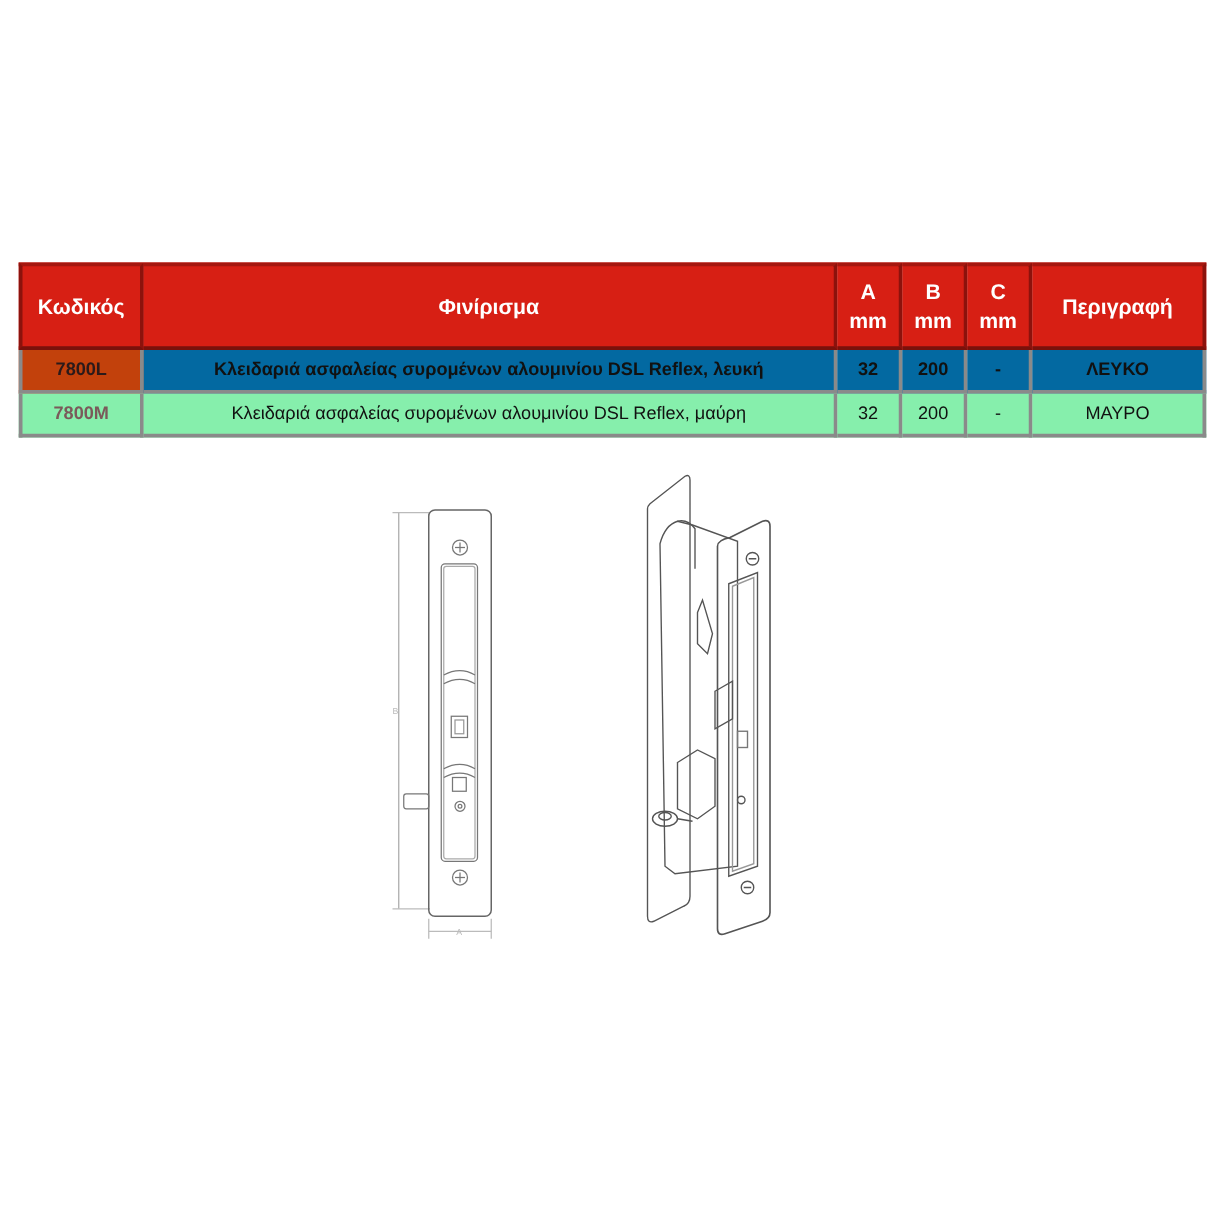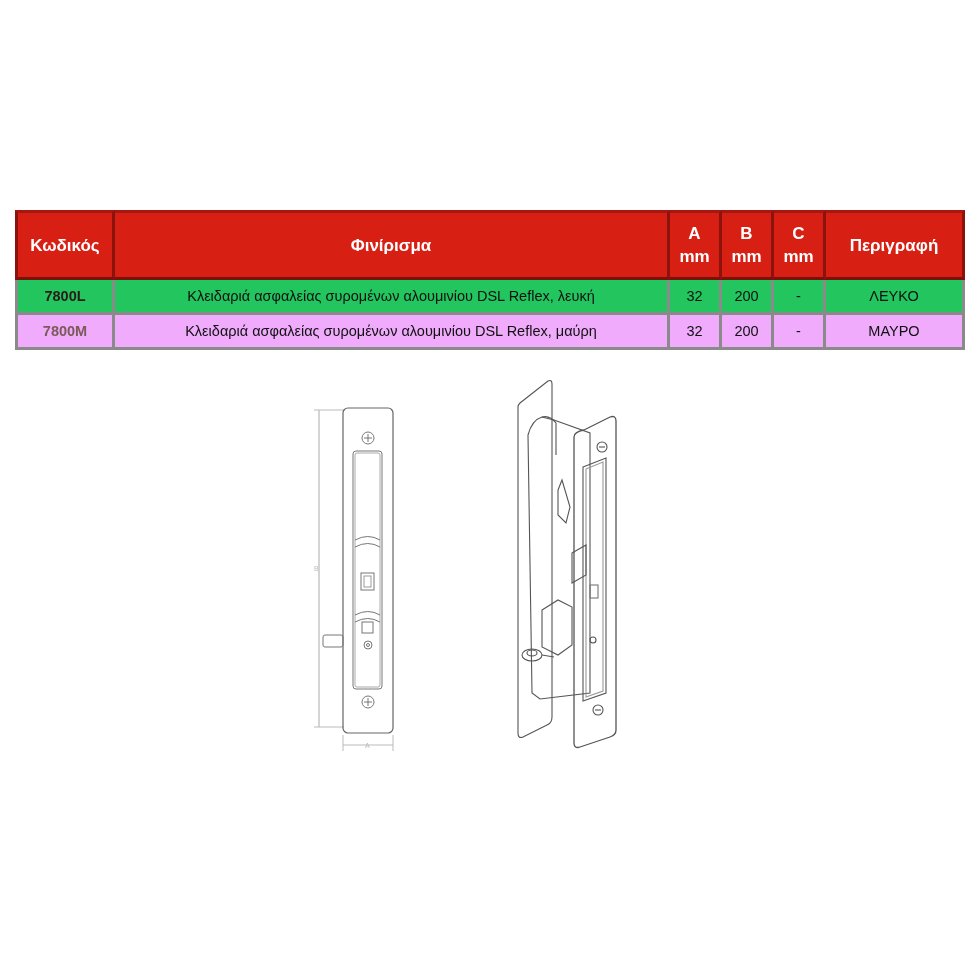--- a/index.html
+++ b/index.html
@@ -14,23 +14,23 @@
       height: 64px; border-right: 3px solid #8c120c; border-top: 3px solid #a5170f;
       border-bottom: 3px solid #7a110b; text-align: center; padding: 0;
       line-height: 23px;
     }
     .spec-table th:first-child { border-left: 3px solid #8c120c; }
     .spec-table td {
       height: 32px; font-size: 14.5px; color: #111; text-align: center;
       border-right: 3px solid #8a8a8a; border-bottom: 3px solid #8a8a8a; padding: 0;
     }
     .spec-table td:first-child { border-left: 3px solid #8a8a8a; font-weight: bold; }
-    .row-0 td { background: #22c55e; }
-    .row-0 td.code { background: #22c55e; color: #2b1a1a; }
-    .row-1 td { background: #f0abfc; margin-top: 20px; }
+    .row-0 td { background: #0369a1; font-weight: bold; }
+    .row-0 td.code { background: #c2410c; color: #2b1a1a; }
+    .row-1 td { background: #86efac; margin-top: 20px; }
     .row-1 td.code { color: #7a5a5a; }
 
     .drawing { position: absolute; }
     .drawing svg { display: block; }
   </style>
 </head>
 <body>
 
 <table class="spec-table">
   <colgroup>

